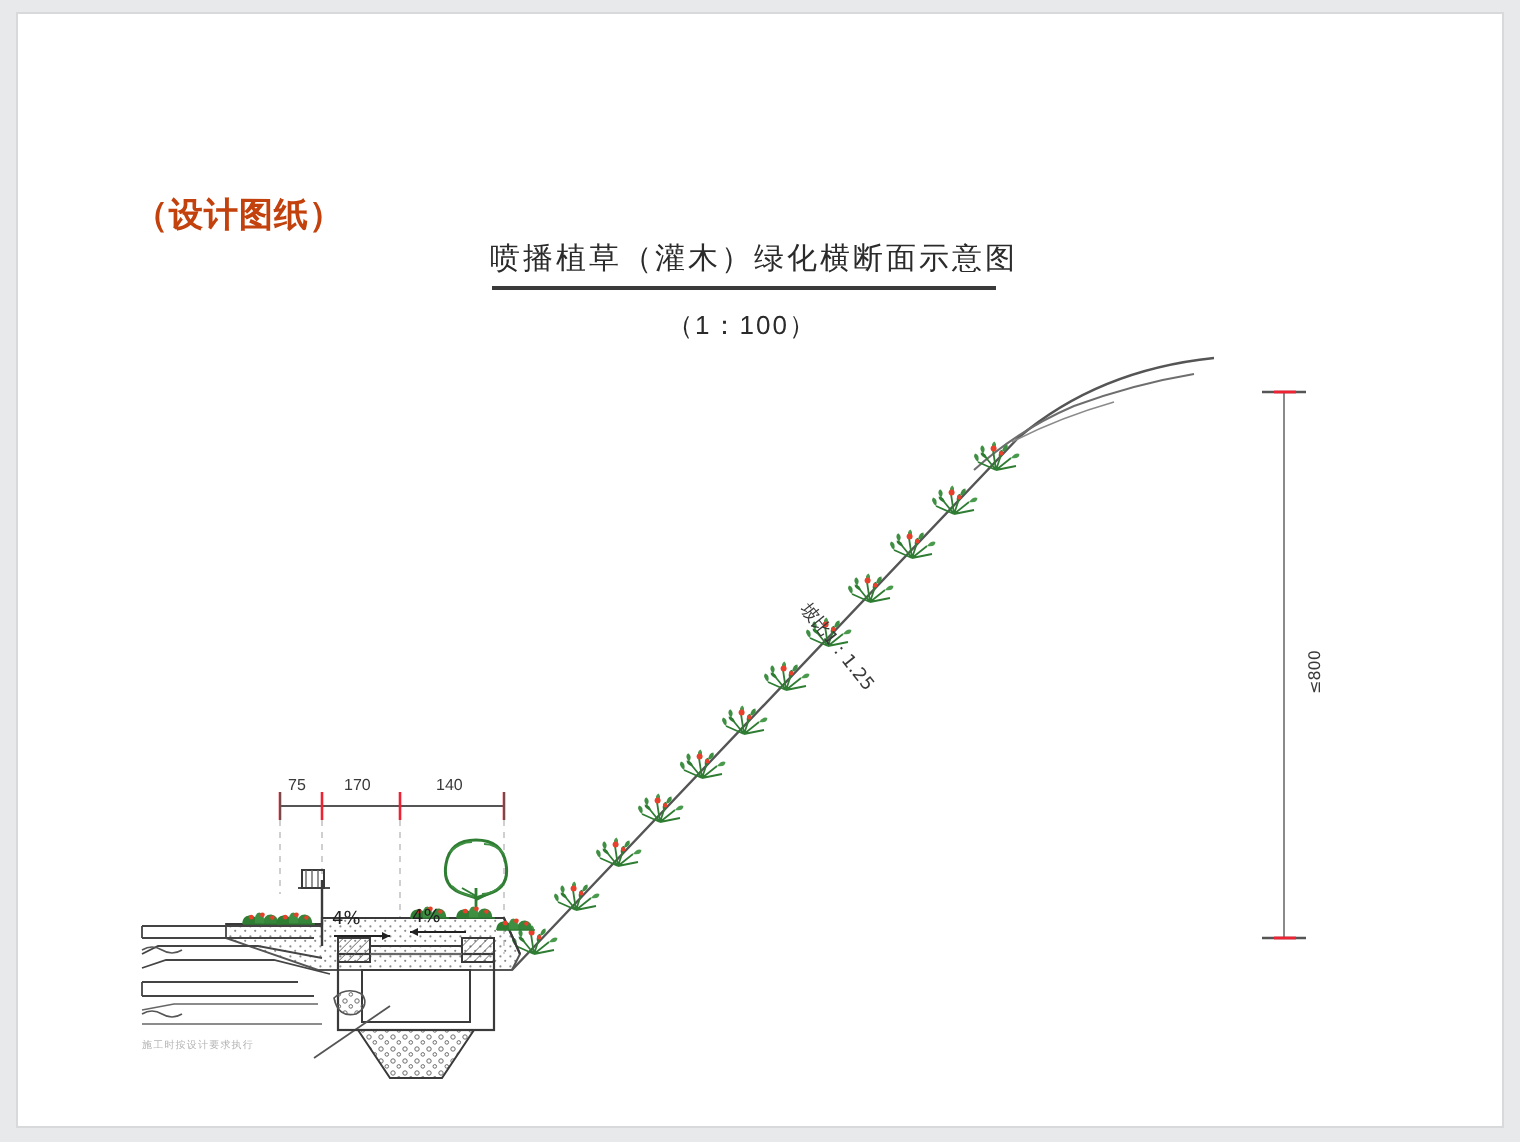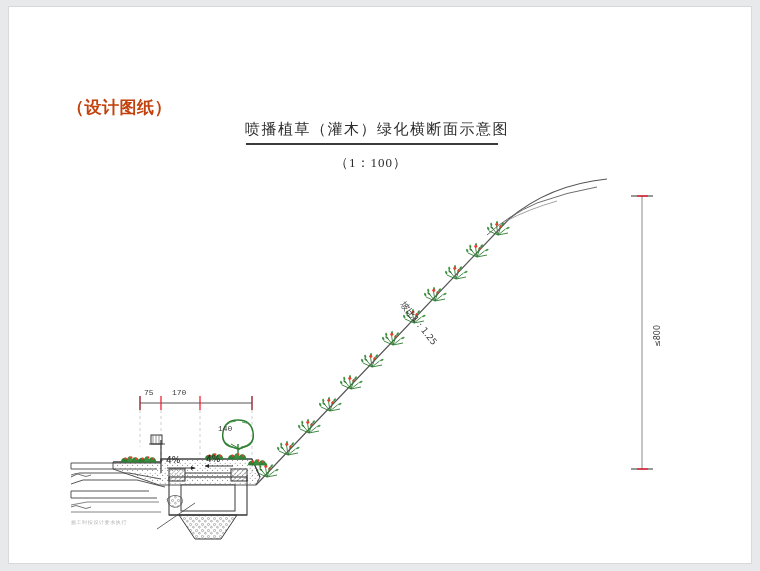--- a/index.html
+++ b/index.html
@@ -60,29 +60,29 @@
     border-bottom: 1px solid #3a3a3a;
     height: 2px;
     box-sizing: border-box;
   }
   .title-scale {
     position: absolute;
     left: 232px;
     top: 147px;
     width: 260px;
     text-align: center;
-    font-family: Liberation Serif, serif;
+    font-family: Liberation Sans, sans-serif;
     font-size: 13px;
     color: #2b2b2b;
     letter-spacing: 1px;
     white-space: nowrap;
   }
   .dimtext {
     position: absolute;
-    font-family: Liberation Mono, monospace;
+    font-family: Liberation Sans, sans-serif;
     font-size: 8px;
     color: #3a3a3a;
     white-space: nowrap;
   }
   .pct {
     position: absolute;
     font-family: "DejaVu Sans", "Liberation Sans", sans-serif;
     font-size: 9px;
     color: #222;
     white-space: nowrap;
@@ -280,21 +280,21 @@
       <line x1="158" y1="461" x2="186" y2="461" stroke="#222" stroke-width="0.9"></line>
       <path d="M186,461 l-4,-2 l0,4 Z" fill="#222"></path>
       <line x1="196" y1="459" x2="224" y2="459" stroke="#222" stroke-width="0.9"></line>
       <path d="M196,459 l4,-2 l0,4 Z" fill="#222"></path>
     </g>
 
   </svg>
 
   <div class="dimtext" style="left:135px; top:381px;">75</div>
   <div class="dimtext" style="left:163px; top:381px;">170</div>
-  <div class="dimtext" style="left:209px; top:381px;margin-top:36px;">140</div>
+  <div class="dimtext" style="left:209px; top:381px;">140</div>
 
   <div class="pct" style="left:157px; top:448px;">4%</div>
   <div class="pct" style="left:197px; top:447px;">4%</div>
 
   <div class="vdim" style="left:644px; top:340px;">≤800</div>
 
   <div class="slopelbl" style="left:398px; top:292px;">坡比1：1.25</div>
 
   <div class="microtext">施工时按设计要求执行</div>
 

